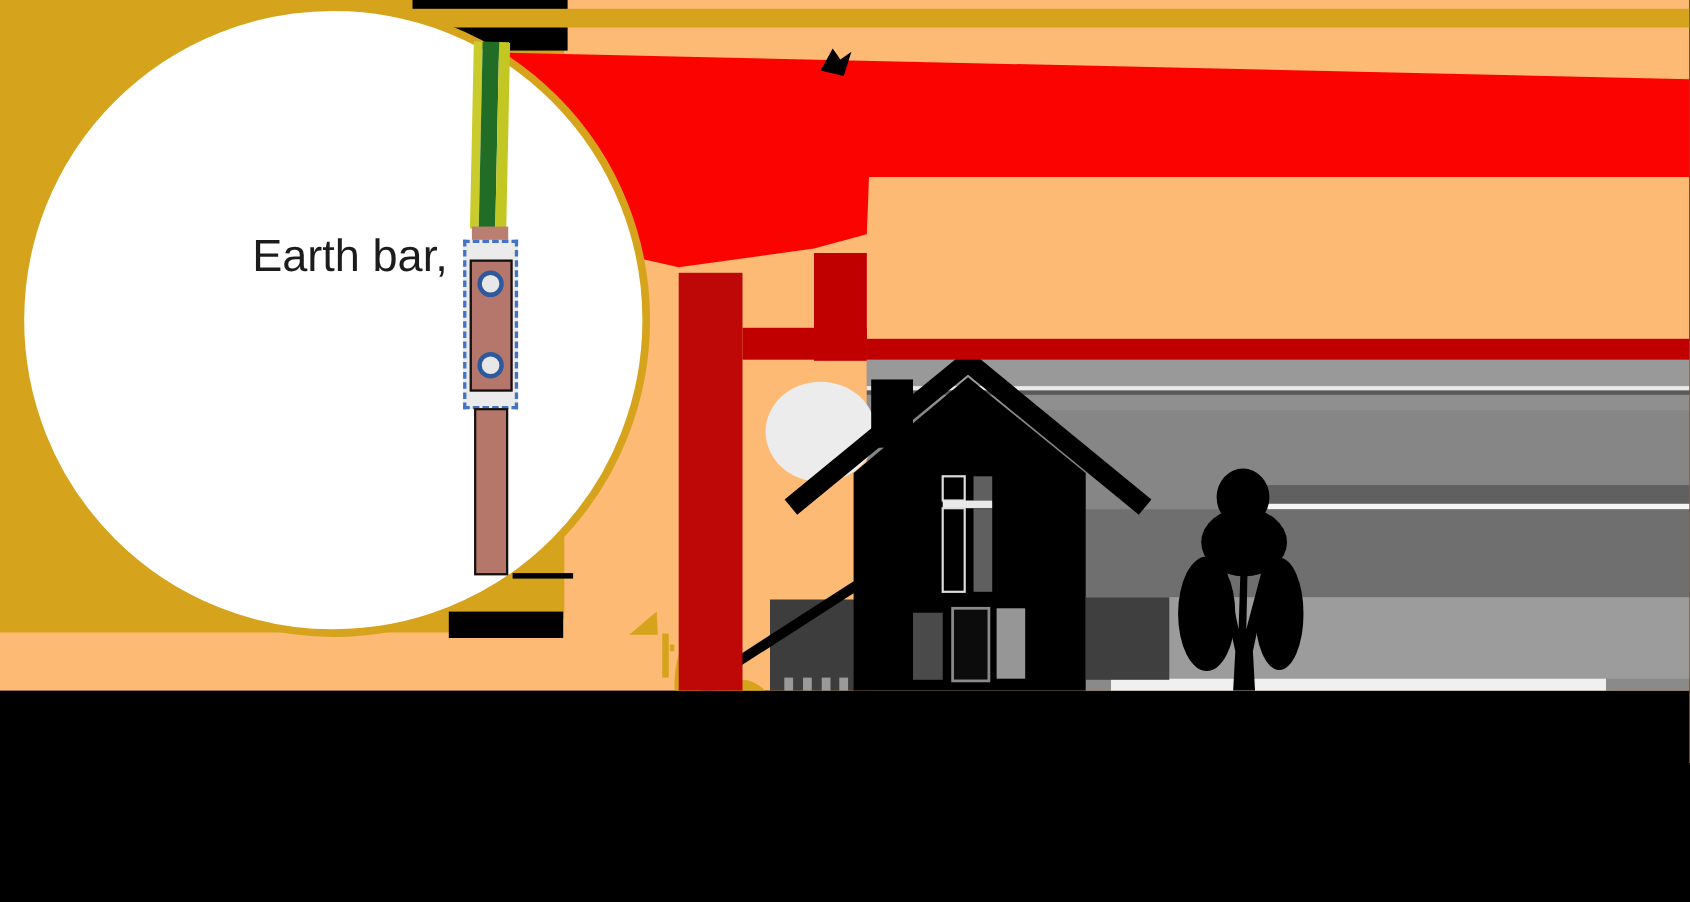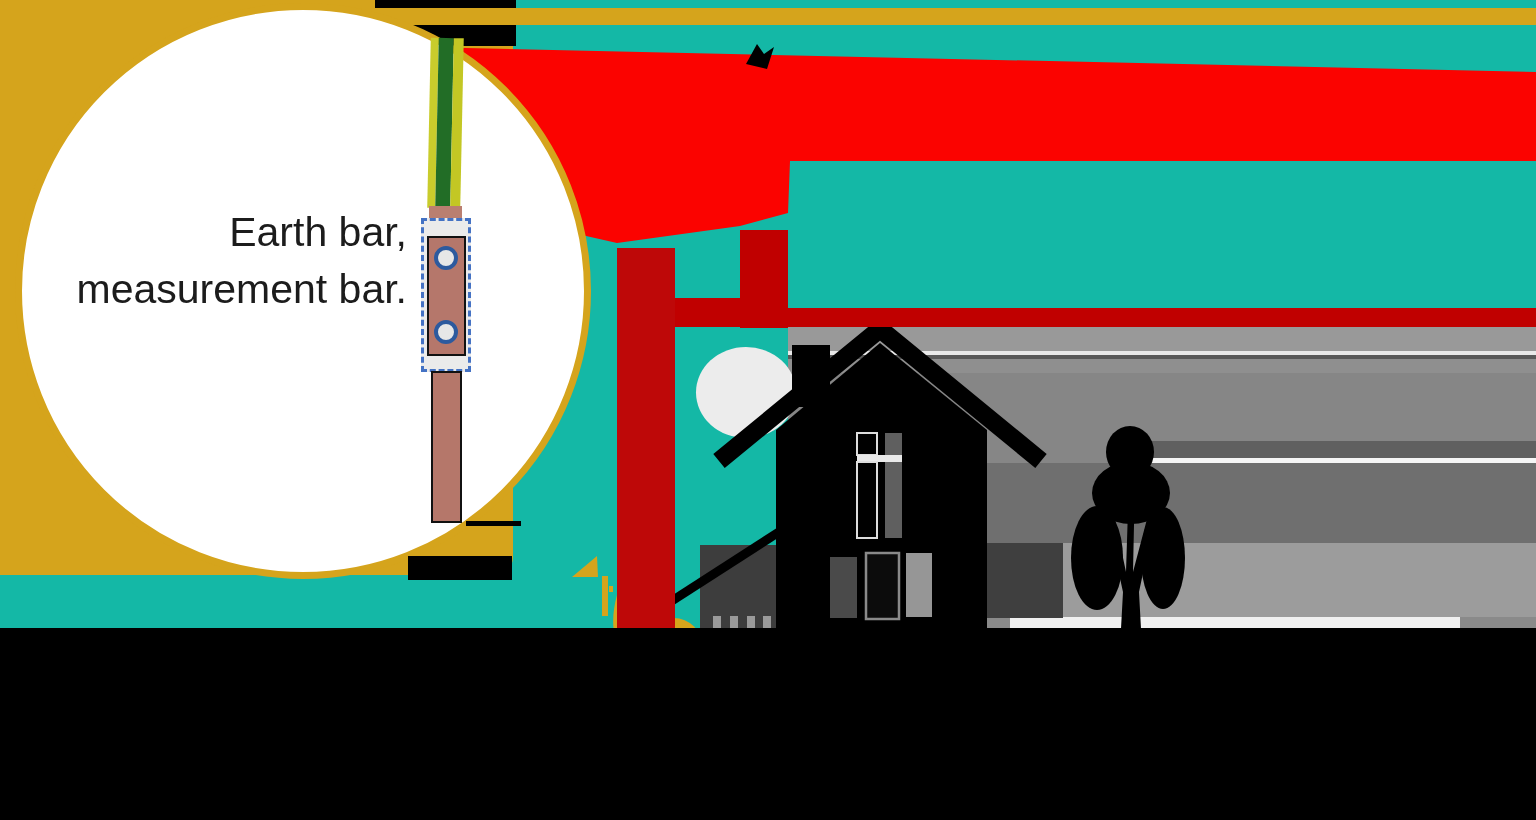--- a/index.html
+++ b/index.html
@@ -1,16 +1,16 @@
 <!DOCTYPE html>
 <html><head>
 <meta charset="utf-8">
 <style>
   html,body{margin:0;padding:0;background:#000;}
-  #canvas{position:relative;width:1536px;height:628px;background:#14b8a6;overflow:hidden;
+  #canvas{position:relative;width:1536px;height:628px;background:#fdba74;overflow:hidden;
           font-family:"Liberation Sans", sans-serif;text-decoration:underline;}
   .abs{position:absolute;}
   #caption{position:absolute;left:10px;top:204px;width:397px;text-align:right;
            font-size:41px;line-height:57px;color:#1c1c1c;letter-spacing:0px;}
   #caption span{display:block;white-space:nowrap;}
   #magnifier-circle{position:absolute;left:15px;top:3px;width:562px;height:562px;
                     border-radius:50%;border:7px solid #D5A41C;background:#fff;}
   .hole{border-radius:50%;}
   svg{position:absolute;left:0;top:0;}
 </style>
@@ -82,21 +82,20 @@
   </svg>
 
   <div class="abs" style="left: 675px; top: 298px; width: 113px; height: 29px; background-color: rgb(192, 0, 0);"></div>
   <div class="abs" style="left: 740px; top: 230px; width: 48px; height: 98px; background-color: rgb(192, 0, 0);"></div>
   <div class="abs" style="left: 788px; top: 308px; width: 748px; height: 19px; background-color: rgb(192, 0, 0);"></div>
 
   <div id="magnifier-circle"></div>
 
   <div id="caption">
     <span>Earth bar,</span>
-    <span>measurement bar.</span>
   </div>
 
   <div class="abs" style="left:429px;top:38px;width:33px;height:170px;transform:rotate(1.2deg);">
     <div class="abs" style="left: 0px; top: 0px; width: 8px; height: 170px; background-color: rgb(201, 204, 44);"></div>
     <div class="abs" style="left: 8px; top: 0px; width: 15px; height: 170px; background-color: rgb(34, 109, 38);"></div>
     <div class="abs" style="left: 23px; top: 0px; width: 10px; height: 170px; background-color: rgb(195, 199, 36);"></div>
   </div>
 
   <div class="abs" style="left: 429px; top: 206px; width: 33px; height: 15px; background-color: rgb(186, 127, 112);"></div>
 

